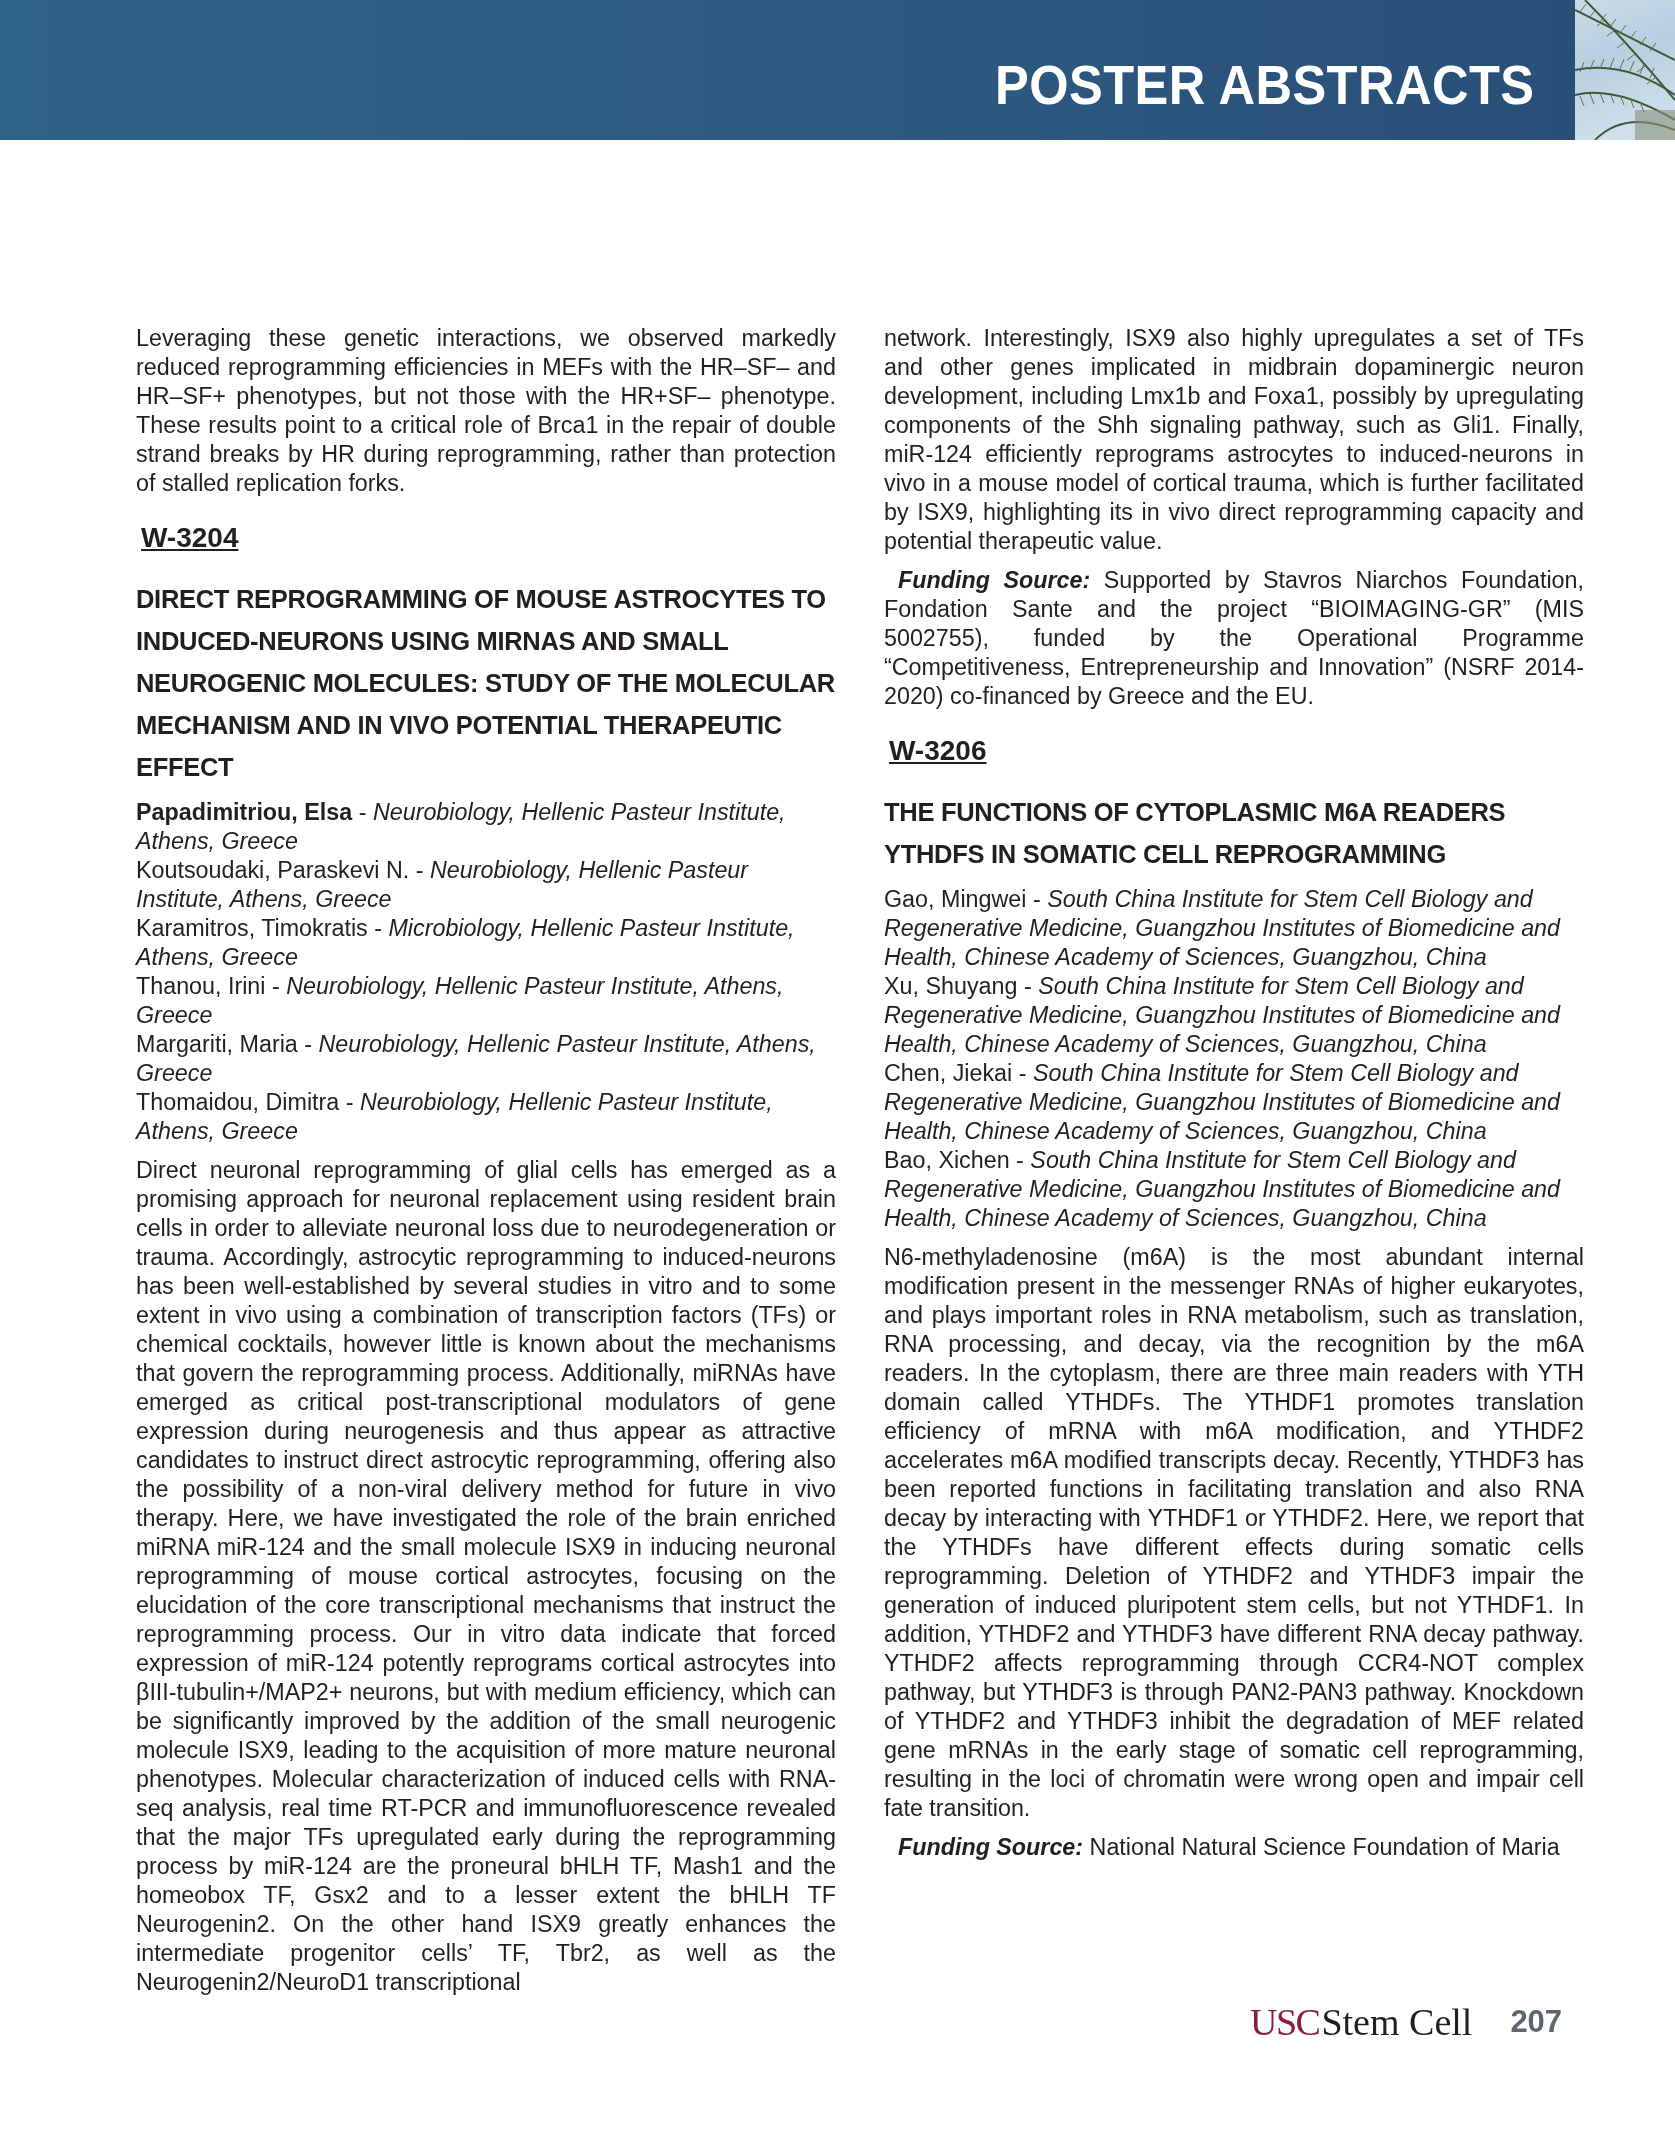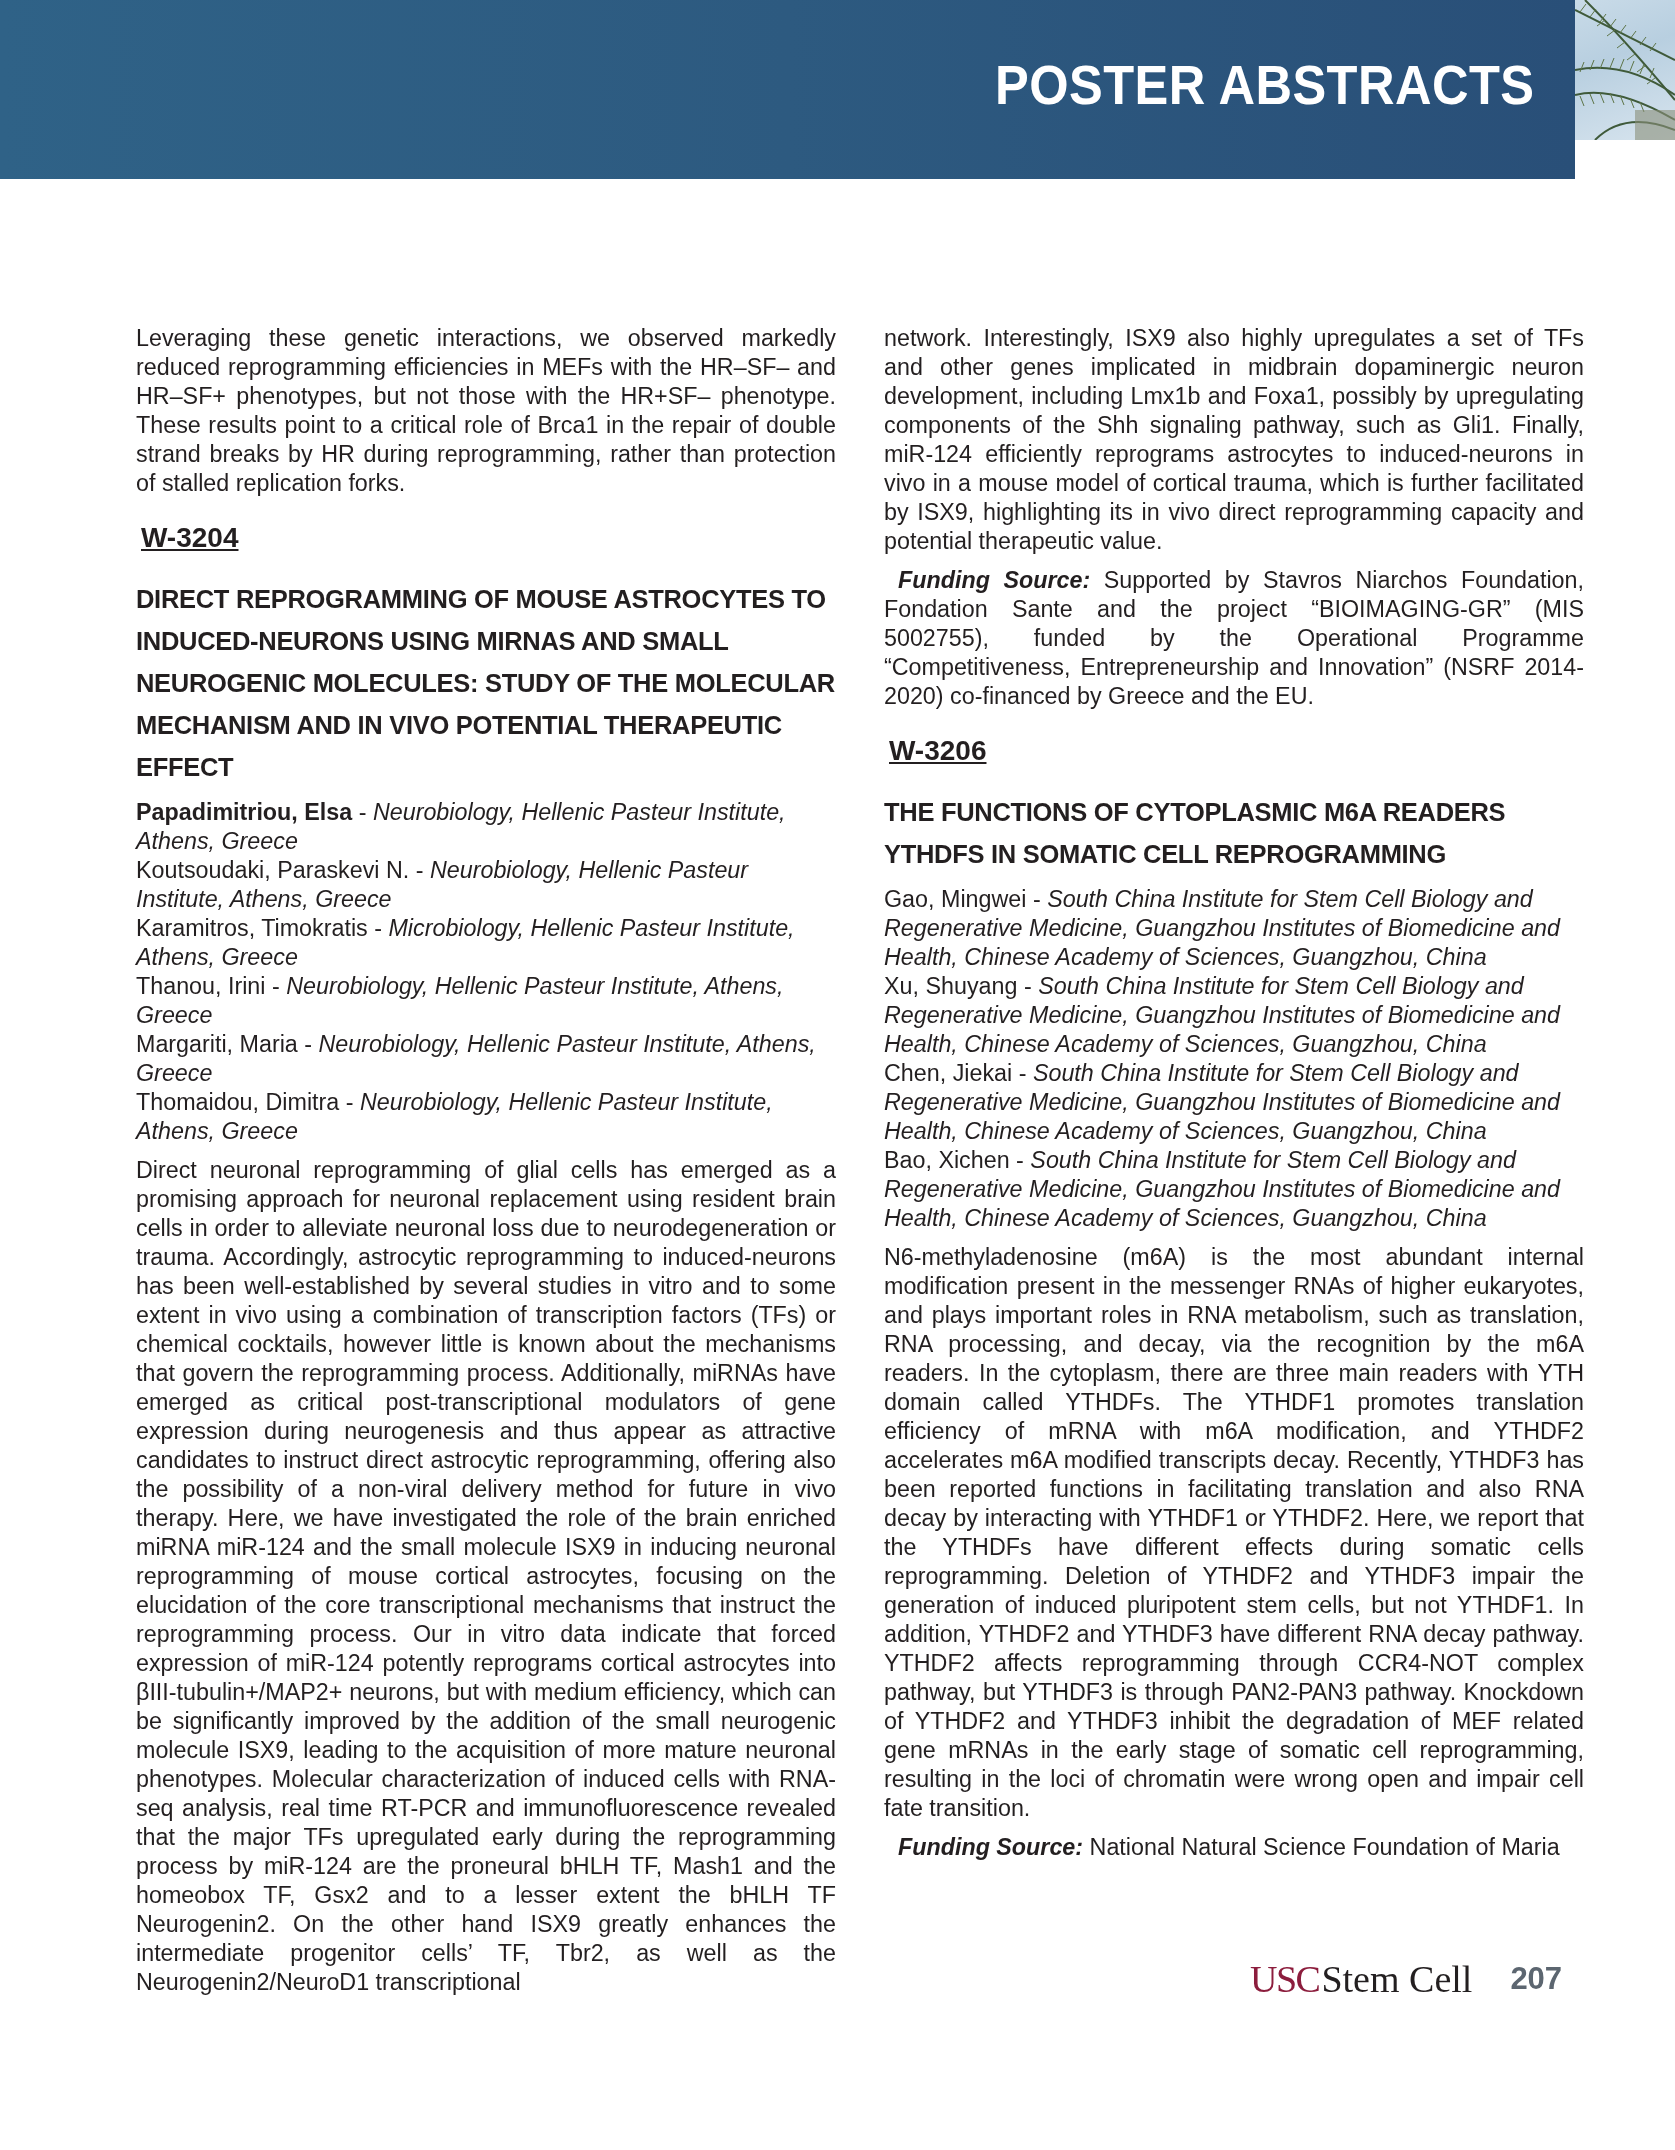--- a/index.html
+++ b/index.html
@@ -3,21 +3,21 @@
 <meta charset="utf-8">
 <style>
   html, body { margin: 0; padding: 0; }
   body {
     width: 1675px; height: 2150px; position: relative; overflow: hidden;
     background: #ffffff;
     font-family: "Liberation Sans", sans-serif;
     color: #231f20;
   }
   .header {
-    position: absolute; left: 0; top: 0; width: 1575px; height: 179px;
+    position: absolute; left: 0; top: 0; width: 1575px; height: 140px;
     background: linear-gradient(to right, #2f6287 0%, #2d5a80 50%, #294f78 100%);
   }
   .header-title {
     position: absolute; right: 40px; top: 58px;
     color: #ffffff; font-weight: bold; font-size: 55px; letter-spacing: 0.5px;
     font-family: "Liberation Sans", sans-serif;
     transform: scaleX(0.92); transform-origin: right center;
     line-height: 1;
   }
   .palm {
@@ -38,21 +38,21 @@
   .abstract-title {
     font-weight: bold; font-size: 25.5px; line-height: 42px; margin: 0 0 10px 0;
     letter-spacing: -0.3px;
   }
   .authors { margin-bottom: 10px; }
   .author { display: block; }
   .author-name-bold { font-weight: bold; }
   .affil { font-style: italic; }
   .funding-label { font-weight: bold; font-style: italic; margin-left: 14px; }
   .footer {
-    position: absolute; top: 1954px; left: 1250px; height: 50px;
+    position: absolute; top: 1997px; left: 1250px; height: 50px;
     display: flex; align-items: center;
   }
   .logo-usc {
     font-family: "Liberation Serif", serif; font-size: 38px; color: #8c1d3d;
     letter-spacing: -1.5px;
   }
   .logo-stem {
     font-family: "Liberation Serif", serif; font-size: 38px; color: #231f20;
     margin-left: 2px;
   }

